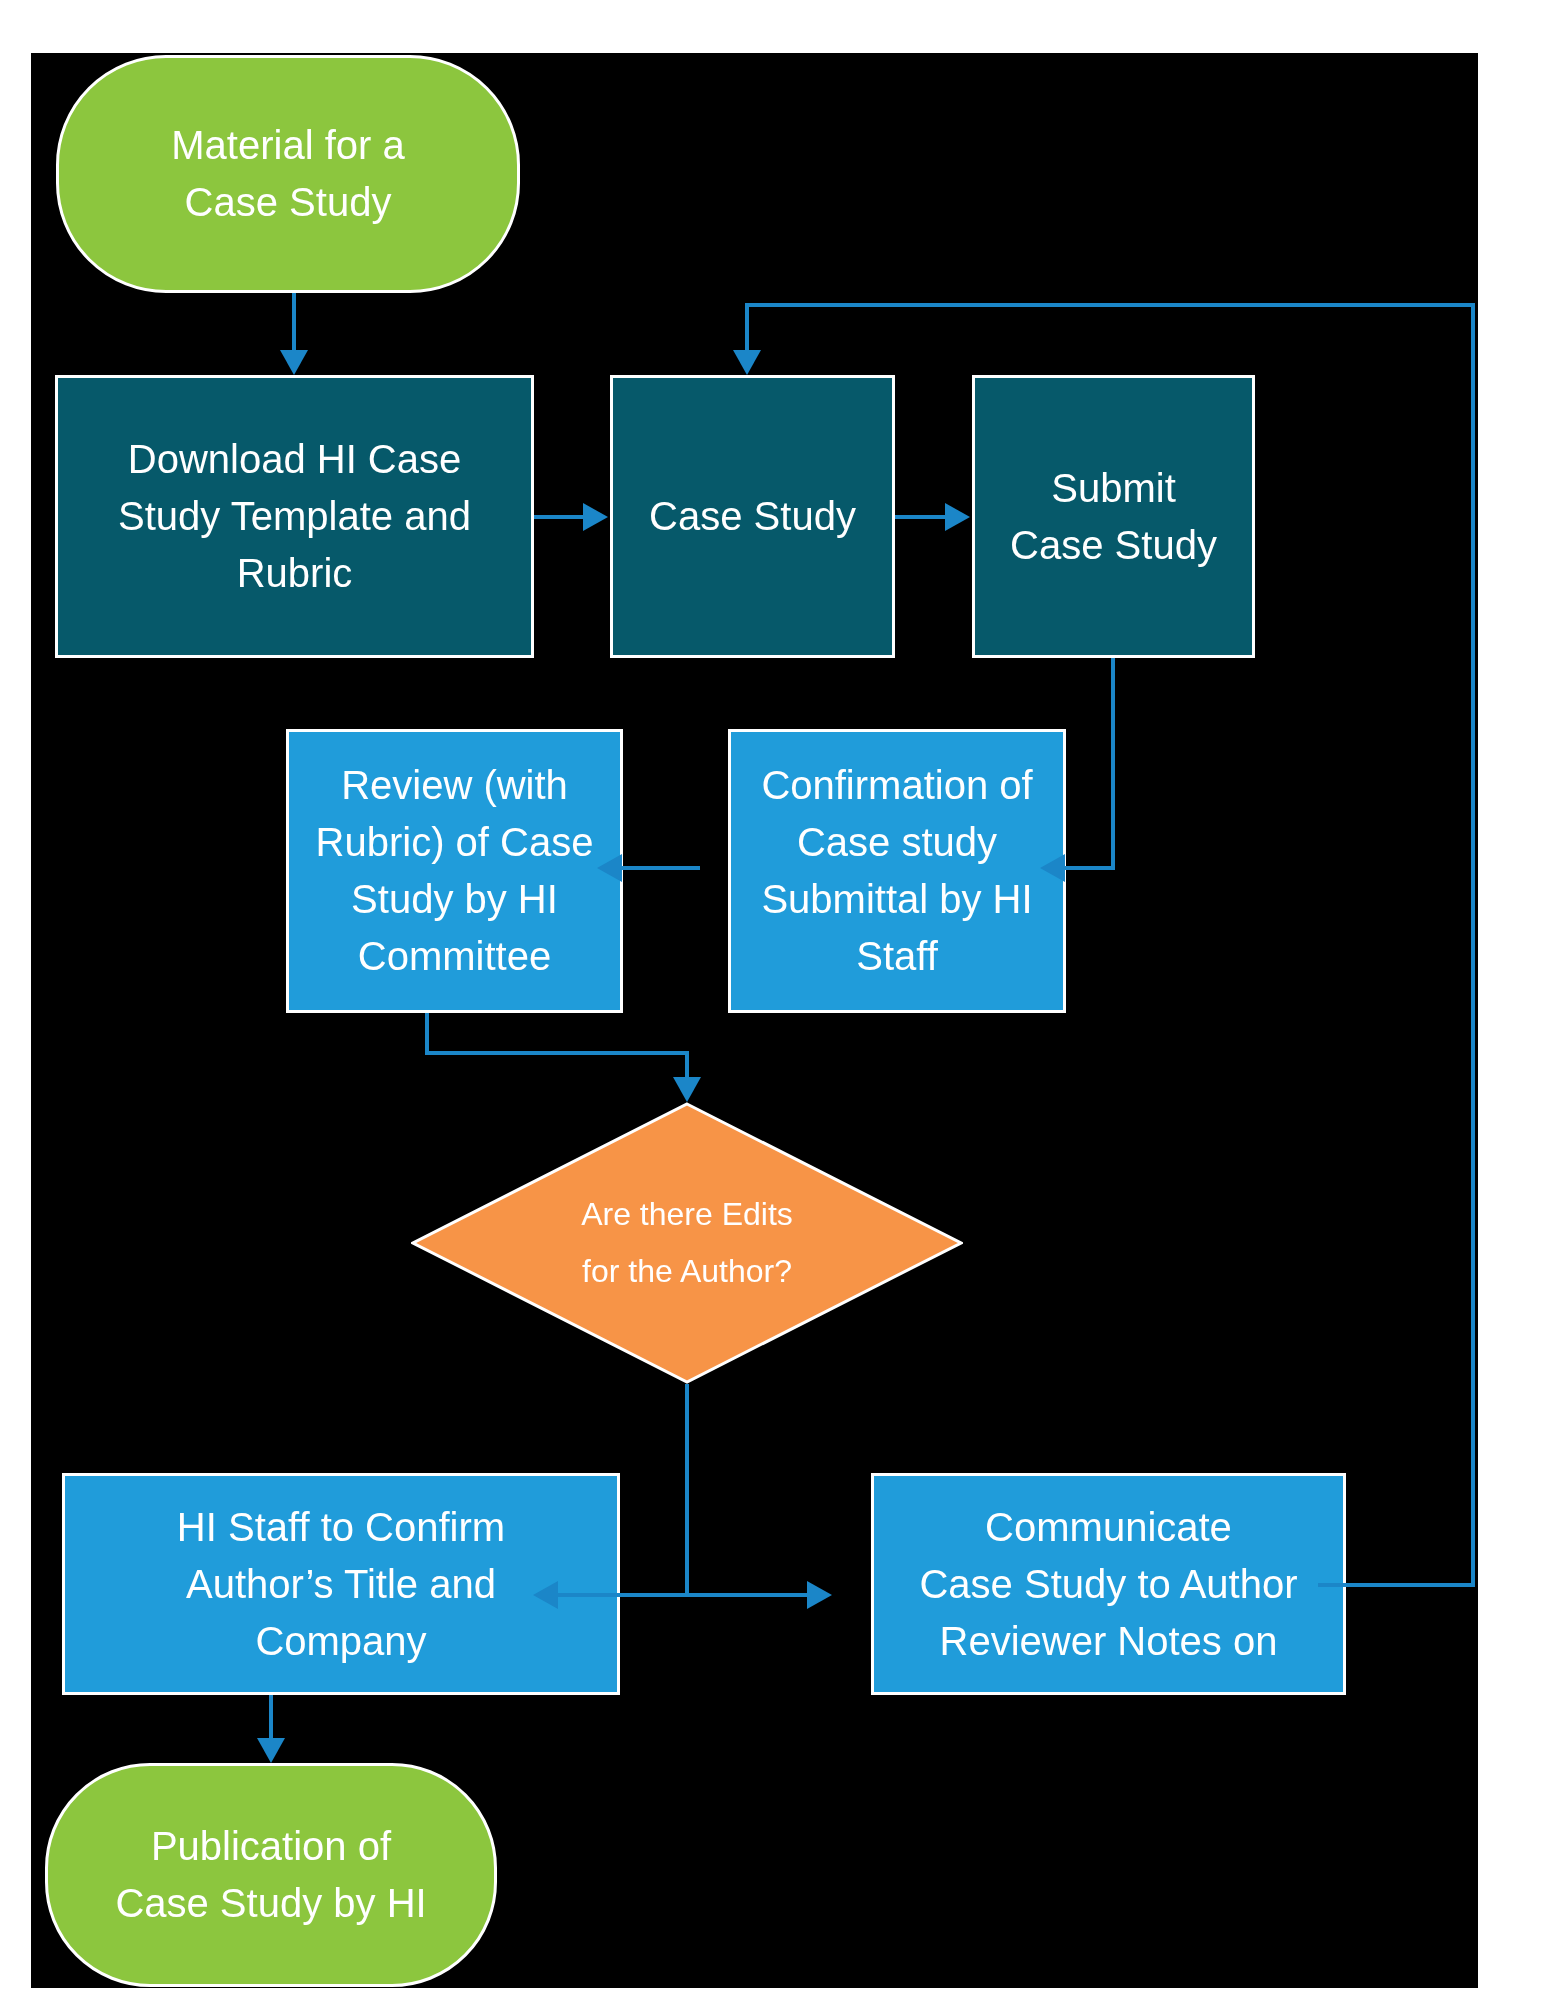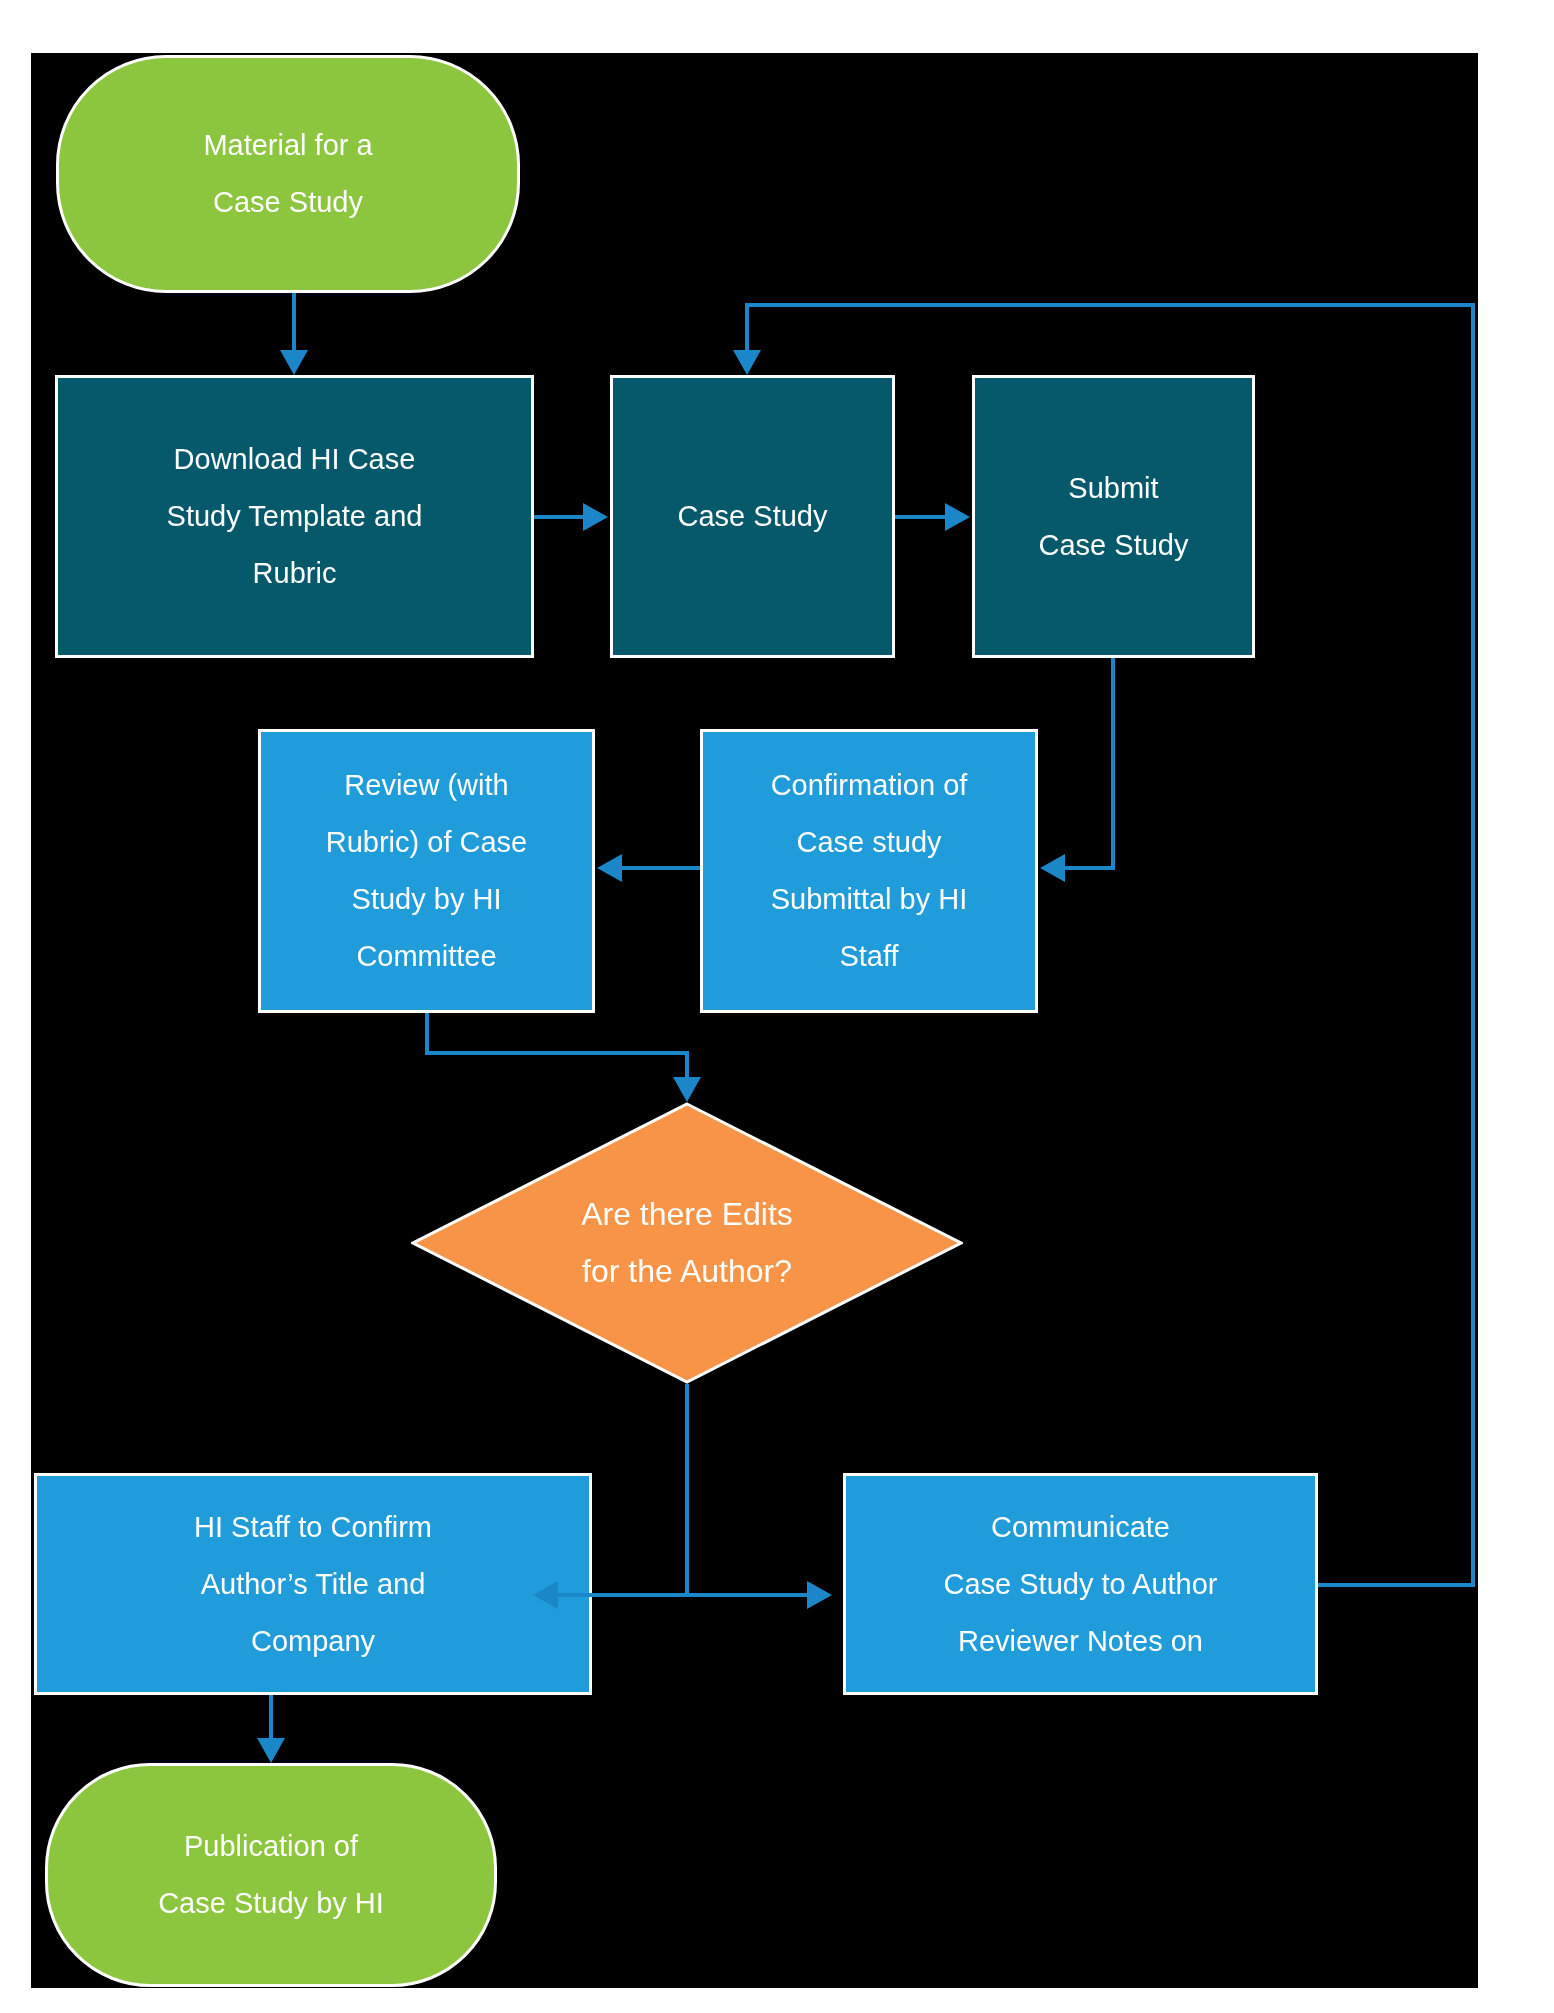--- a/index.html
+++ b/index.html
@@ -14,25 +14,25 @@
     --c-text:#FFFFFF;
   }
   *{margin:0;padding:0;box-sizing:border-box;}
   html,body{width:1554px;height:2013px;background:var(--c-page_background);}
   .page{position:relative;width:1554px;height:2013px;background:var(--c-page_background);
         font-family:"Liberation Sans",sans-serif;overflow:hidden;}
   .canvas{position:absolute;left:31px;top:53px;width:1447px;height:1935px;
           background:var(--c-canvas_background);}
   .node{position:absolute;display:flex;flex-direction:column;justify-content:center;
         align-items:center;text-align:center;color:var(--c-text);
-        font-size:29px;line-height:57px;border:3px solid var(--c-node_border);}
+        font-size:40px;line-height:57px;border:3px solid var(--c-node_border);}
   .ln{display:block;white-space:nowrap;}
   .terminator{background:var(--c-start_end_fill);border-radius:110px;}
   .process{background:var(--c-process_fill);}
-  .subprocess{background:var(--c-subprocess_fill);}
+  .subprocess{background:var(--c-subprocess_fill);margin-left:28px;}
   .diamond-wrap{position:absolute;left:411px;top:1102px;width:552px;height:282px;}
   .diamond-wrap svg{position:absolute;left:0;top:0;display:block;}
   .diamond-label{position:absolute;left:0;top:0;width:100%;height:100%;display:flex;
         flex-direction:column;justify-content:center;align-items:center;text-align:center;
         color:var(--c-text);font-size:32px;line-height:57px;}
   .seg{position:absolute;background:var(--c-connector);}
   .seg.h{height:4px;}
   .seg.v{width:4px;}
   .arr{position:absolute;width:0;height:0;}
   .arr-down{border-left:14px solid transparent;border-right:14px solid transparent;

